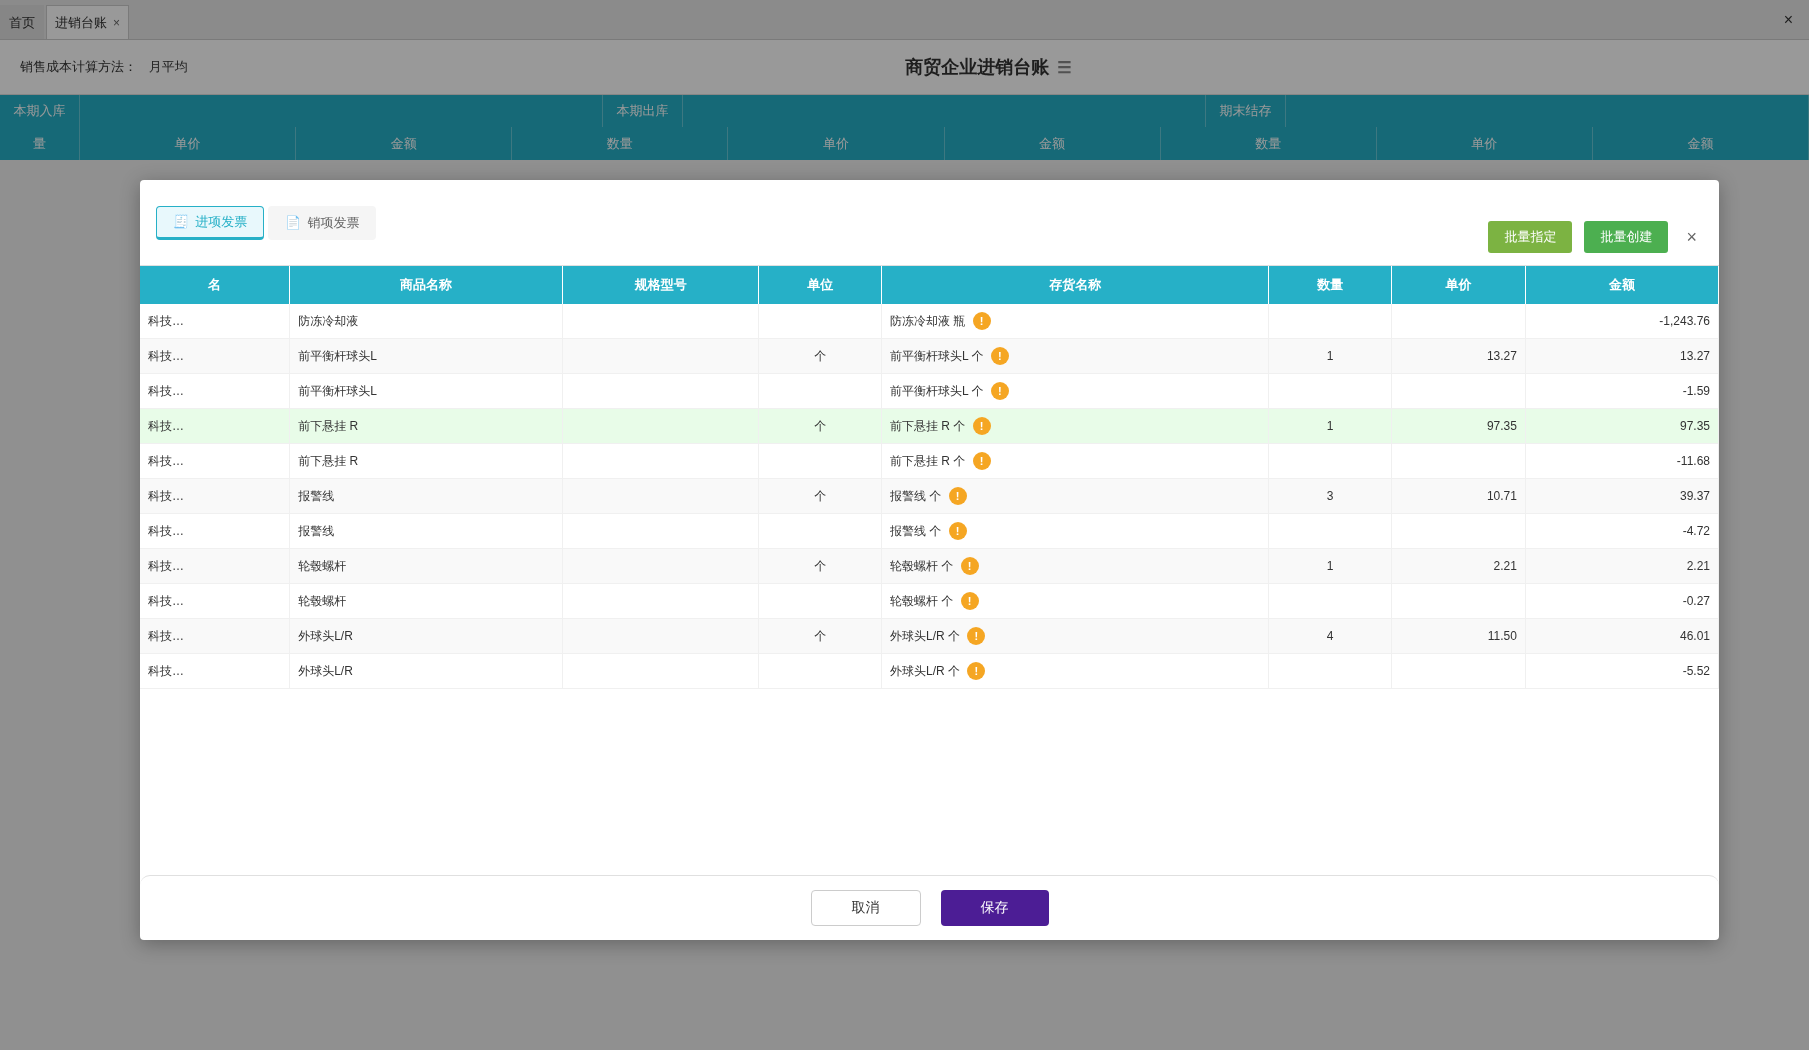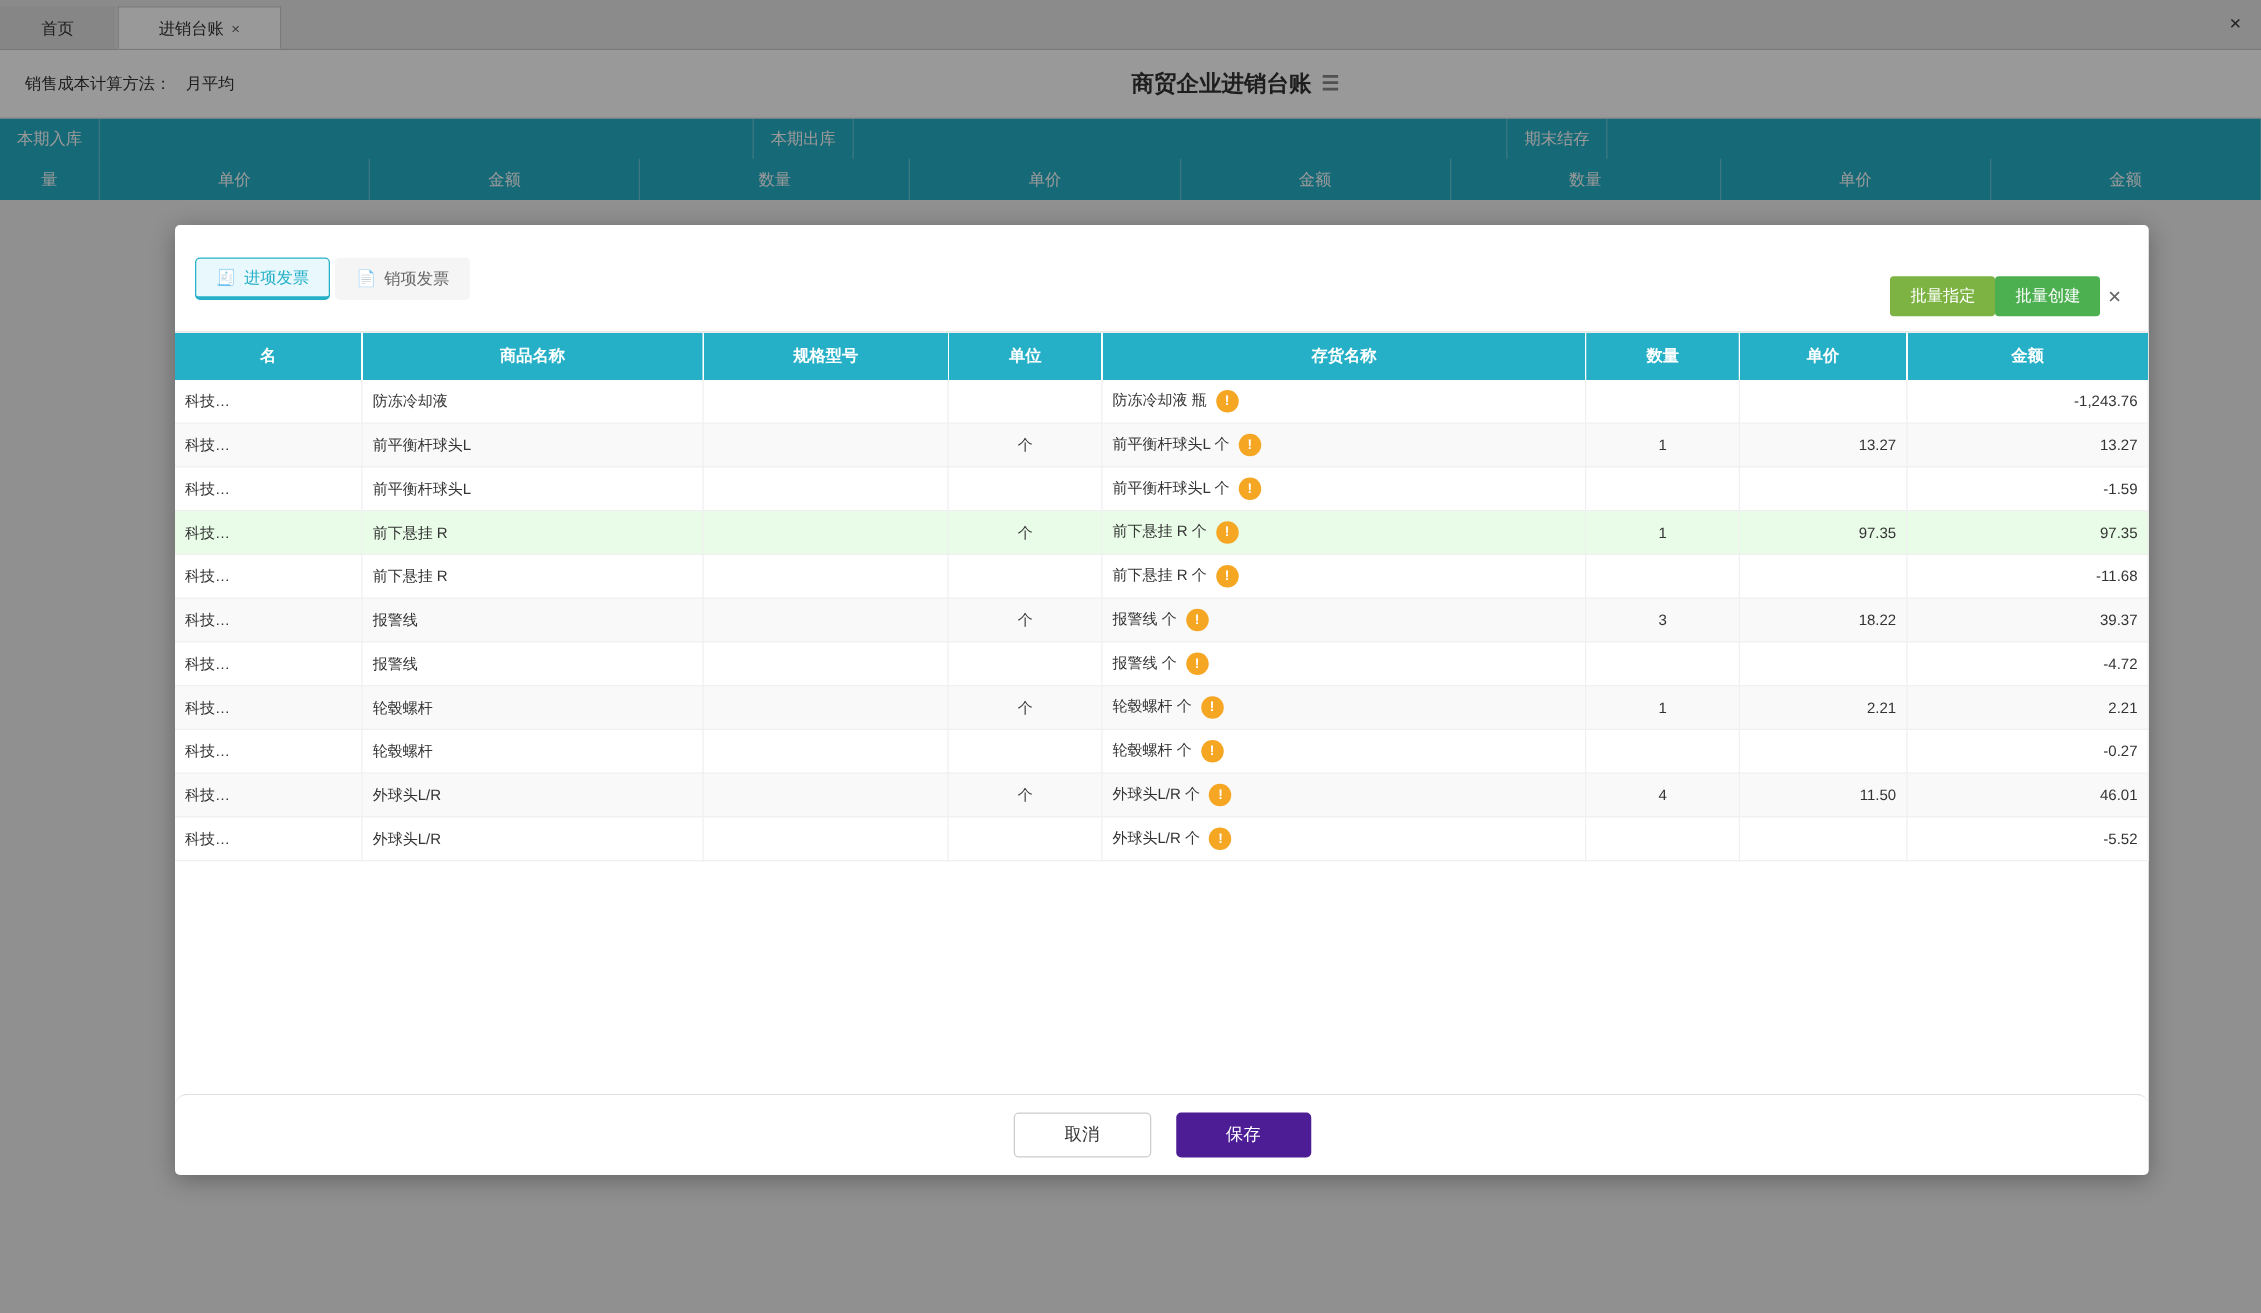--- a/index.html
+++ b/index.html
@@ -11,21 +11,21 @@
       background: #f0f0f0;
     }
 
     
     .tab-bar {
       position: absolute; top: 0; left: 0; right: 0; height: 40px;
       background: #e8e8e8; display: flex; align-items: flex-end;
       border-bottom: 1px solid #ccc;
     }
     .tab-item {
-      padding: 8px 32px; cursor: pointer; font-size: 13px; color: #333;
+      padding: 8px 8px; cursor: pointer; font-size: 13px; color: #333;
       border: 1px solid transparent; border-bottom: none; margin-right: 2px;
       height: 34px; display: flex; align-items: center; gap: 6px;
     }
     .tab-item.active {
       background: #fff; border-color: #ccc; border-bottom-color: #fff;
       color: #333;
     }
     .tab-item.inactive {
       background: #e0e0e0;
     }
@@ -96,21 +96,21 @@
       font-size: 13px; display: flex; align-items: center; gap: 6px;
       border: 1px solid transparent;
     }
     .modal-tab.active {
       background: #e8f8fc; border-color: #26b0c7; color: #26b0c7;
       border-bottom: 3px solid #26b0c7;
     }
     .modal-tab.inactive {
       color: #666; background: #f5f5f5;
     }
-    .modal-header-btns { display: flex; gap: 0; align-items: center; margin-top: 29px; }
+    .modal-header-btns { display: flex; gap: 12px; align-items: center; margin-top: 29px; }
     .btn-batch-assign {
       padding: 7px 16px; background: #7cb342; color: #fff;
       border: none; border-radius: 3px; cursor: pointer; font-size: 13px;
     }
     .btn-batch-create {
       padding: 7px 16px; background: #4caf50; color: #fff;
       border: none; border-radius: 3px; cursor: pointer; font-size: 13px;
     }
     .modal-close-btn {
       cursor: pointer; font-size: 18px; color: #666; padding: 2px 6px;
@@ -301,21 +301,21 @@
             <td class="td-right"></td>
             <td class="td-right">-11.68</td>
           </tr>
           <tr>
             <td>科技…</td>
             <td>报警线</td>
             <td class="td-center"></td>
             <td class="td-center">个</td>
             <td>报警线 个 <span class="warn-icon">!</span></td>
             <td class="td-center">3</td>
-            <td class="td-right">18.22</td>
+            <td class="td-right">10.71</td>
             <td class="td-right">39.37</td>
           </tr>
           <tr>
             <td>科技…</td>
             <td>报警线</td>
             <td class="td-center"></td>
             <td class="td-center"></td>
             <td>报警线 个 <span class="warn-icon">!</span></td>
             <td class="td-center"></td>
             <td class="td-right"></td>

